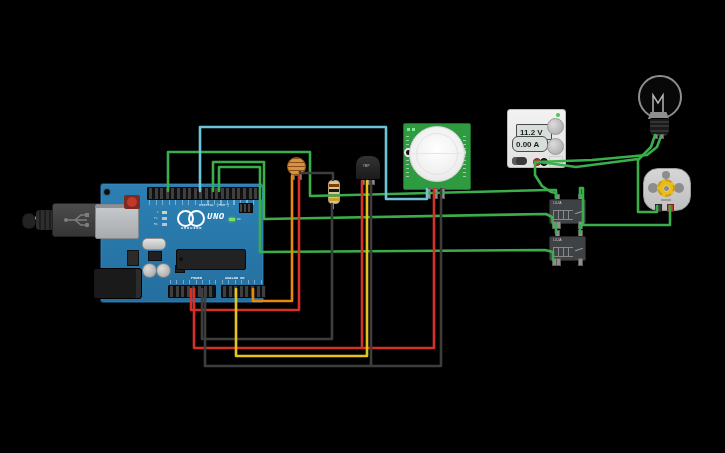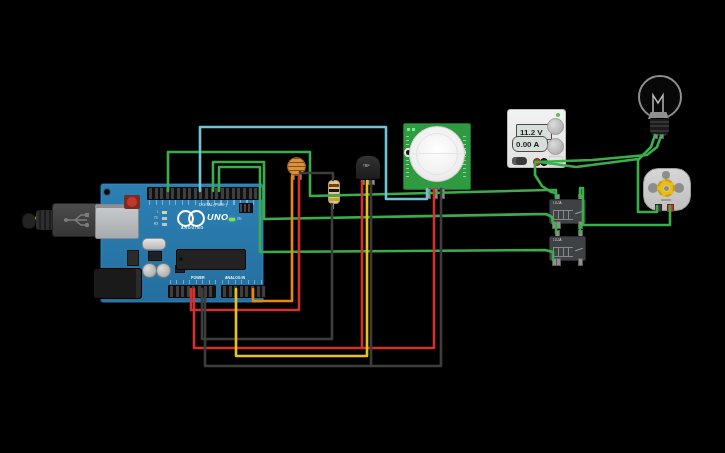--- a/index.html
+++ b/index.html
@@ -27,21 +27,21 @@
     <div class="abs" style="left:30px;top:0;width:50px;height:32px;background:linear-gradient(#4c4c4c,#353535);border:1px solid #222;border-radius:3px;">
       <svg width="30" height="16" style="position:absolute;left:10px;top:8px;" viewBox="0 0 30 16">
         <path d="M2 8 H24 M12 8 L18 3 H22 M12 8 L18 13 H22" stroke="#7d7d7d" stroke-width="1.6" fill="none"></path>
         <circle cx="3" cy="8" r="2" fill="#7d7d7d"></circle>
           <rect x="22" y="1" width="4" height="4" fill="#7d7d7d"></rect>
           <circle cx="24" cy="13" r="2.2" fill="#7d7d7d"></circle>
       </svg>
     </div>
   </div>
 
-  <div class="abs comp" style="left:100px;top:183px;width:162px;height:118px;background:linear-gradient(#2c80b4,#246f9f);border:1px solid #123a55;border-radius:3px;box-shadow:inset 0 0 0 1px rgba(255,255,255,.06);">
+  <div class="abs comp" style="left:100px;top:183px;width:162px;height:118px;background:linear-gradient(#2c80b4,#246f9f);border:1px solid #123a55;border-radius:3px;box-shadow:inset 0 0 0 1px rgba(255,255,255,.06);font-family:Liberation Mono, monospace;">
 
     <div class="abs" style="left:2px;top:4px;width:6px;height:6px;border-radius:50%;background:#0c0c0c;border:1px solid #3c6f92;"></div>
     <div class="abs" style="left:144px;top:4px;width:6px;height:6px;border-radius:50%;background:#0c0c0c;border:1px solid #3c6f92;"></div>
     <div class="abs" style="left:2px;top:106px;width:6px;height:6px;border-radius:50%;background:#0c0c0c;border:1px solid #3c6f92;"></div>
     <div class="abs" style="left:148px;top:106px;width:6px;height:6px;border-radius:50%;background:#0c0c0c;border:1px solid #3c6f92;"></div>
 
     <div class="abs" style="left:-6px;top:20px;width:42px;height:33px;background:linear-gradient(#c8cbcd,#a8abad);border:1px solid #85888a;border-radius:2px;box-shadow:inset 0 3px 0 #8d9092;"></div>
 
     <div class="abs" style="left:-8px;top:84px;width:47px;height:29px;background:#1a1a1a;border:1px solid #000;border-radius:3px;box-shadow:inset -5px 0 0 #2c2c2c;"></div>
 

